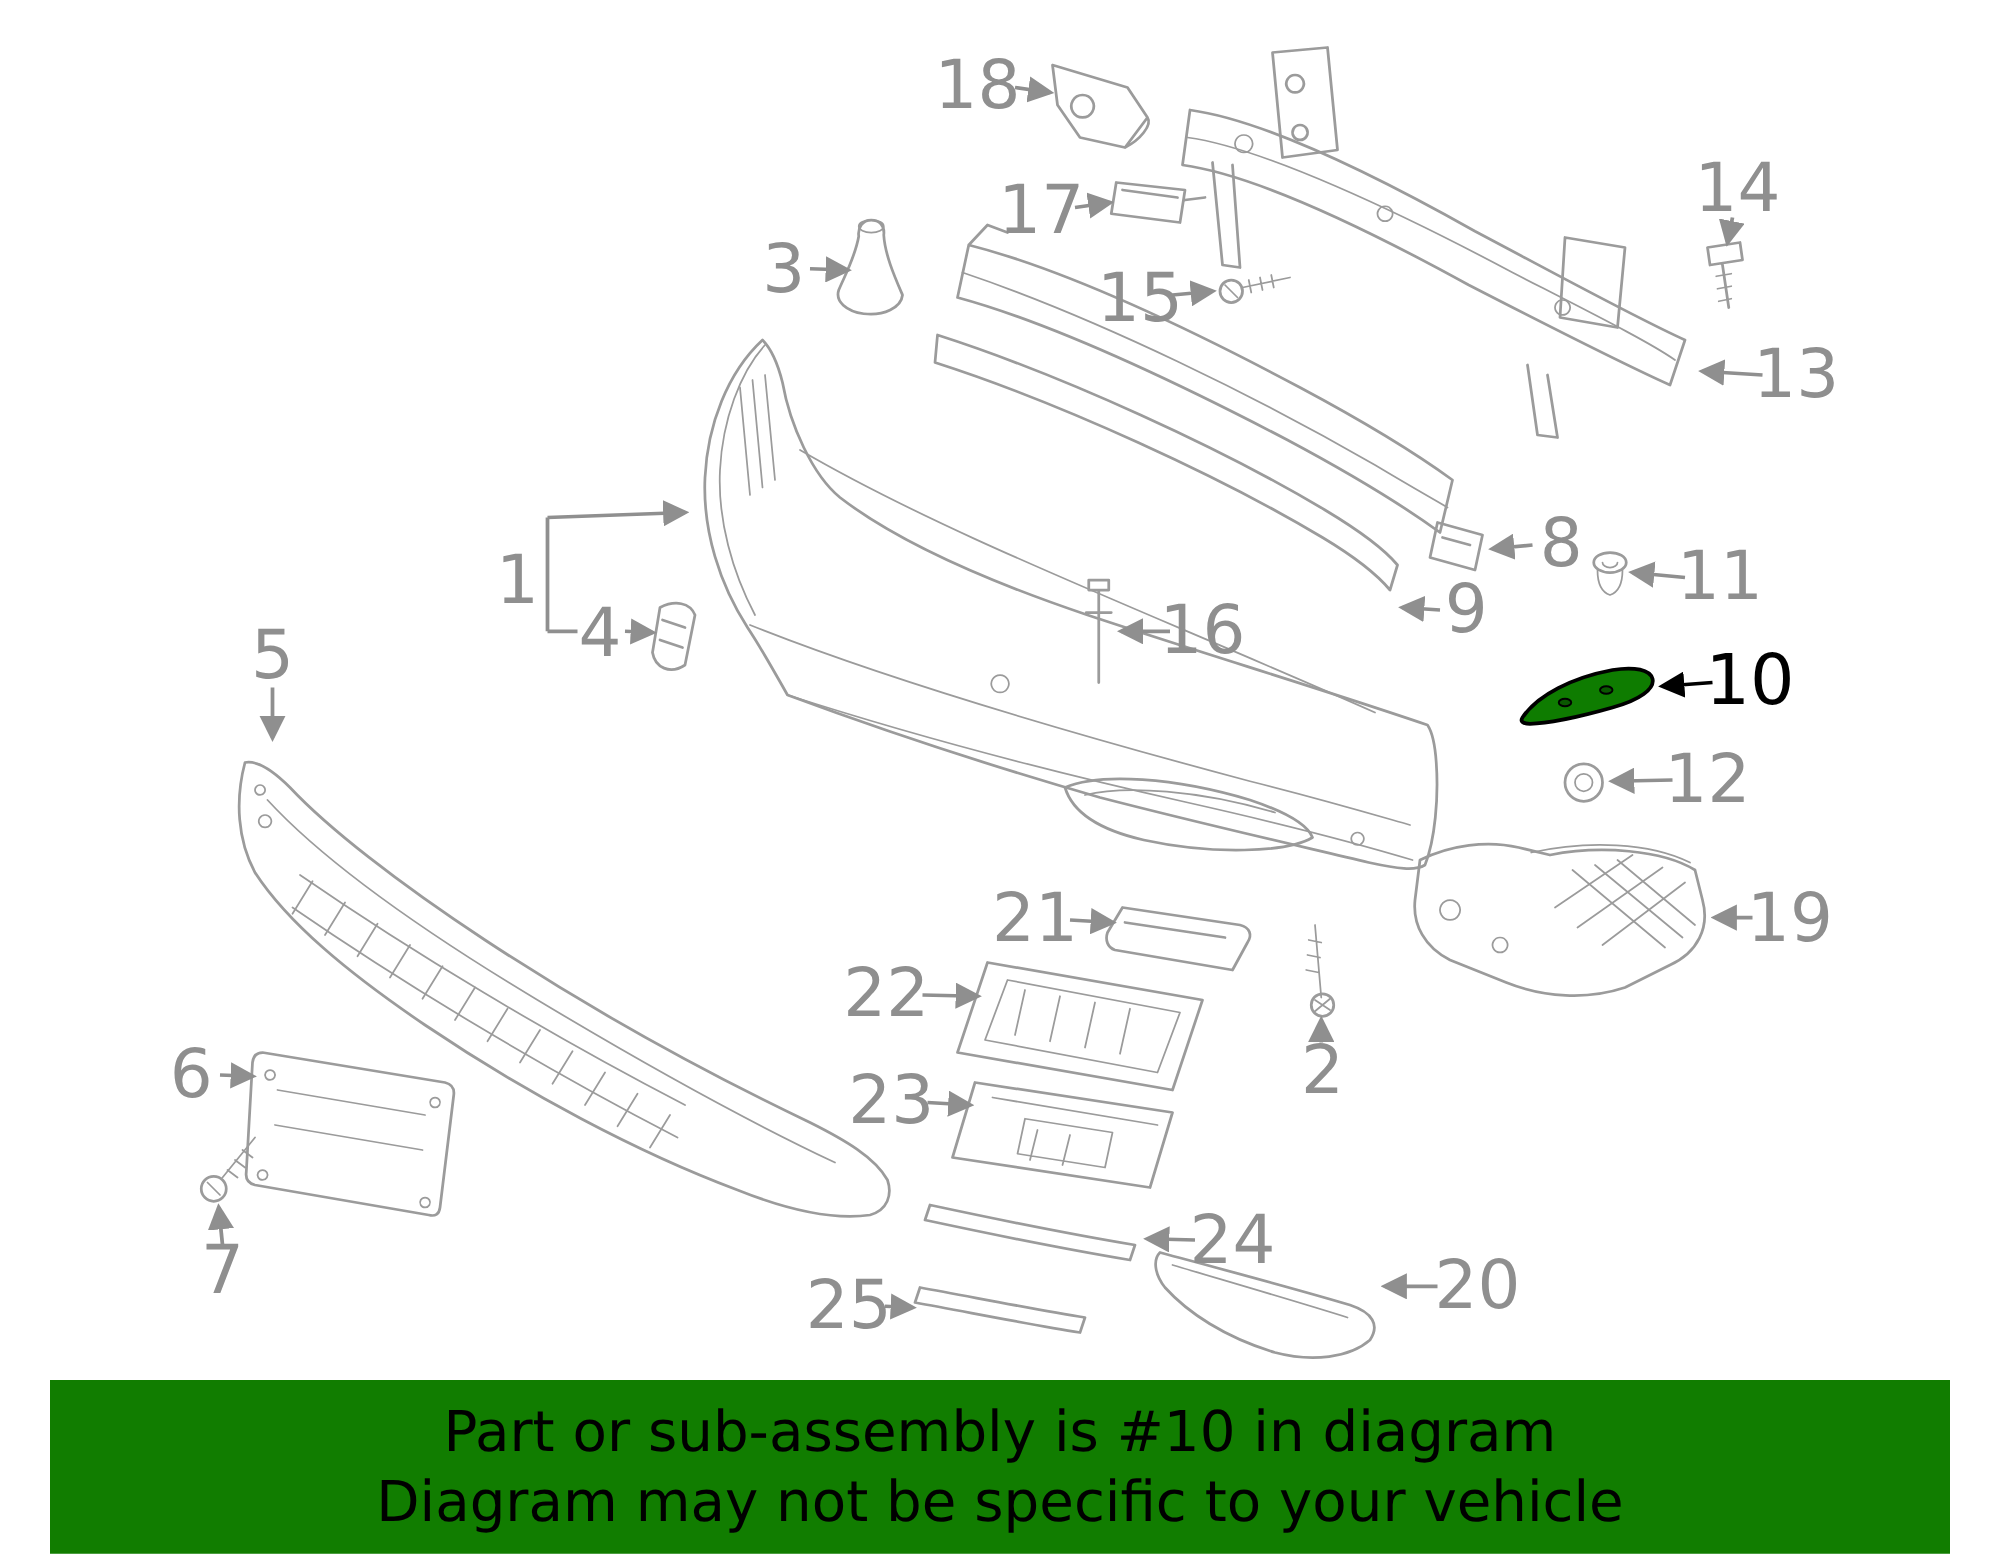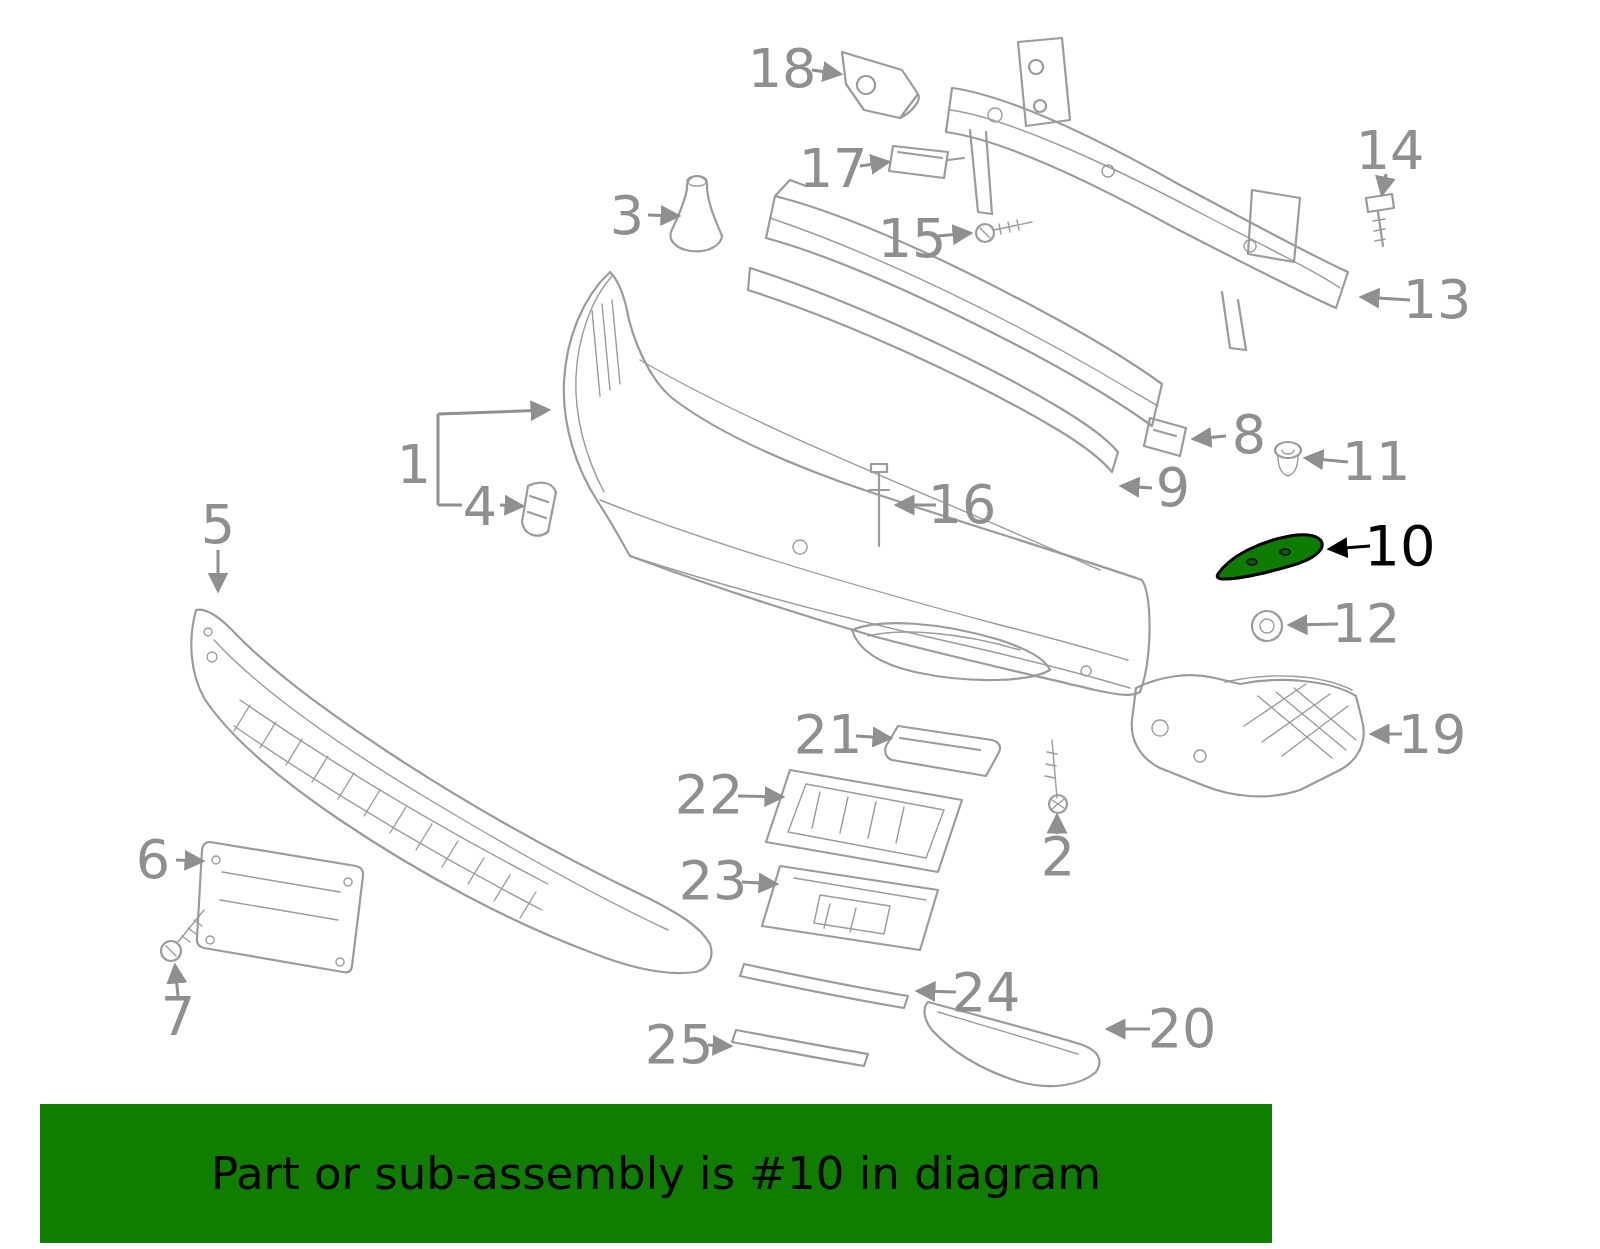--- a/index.html
+++ b/index.html
@@ -65,21 +65,21 @@
   }
   .hl-hole {
     fill: #0a5800;
     stroke: #000000;
     stroke-width: 1.5;
   }
   
   .banner {
     position: absolute;
     left: 40px;
-    width: 1232px;
+    width: 1520px;
     top: 1104px;
     height: 139px;
     background: var(--banner-background, #117d00);
     display: flex;
     flex-direction: column;
     align-items: center;
     justify-content: center;
   }
   .banner-line {
     color: var(--banner-text, #000000);
@@ -362,15 +362,16 @@
 
     <g>
       <line class="lead" x1="1150" y1="1029" x2="1108" y2="1029" marker-end="url(#ah-g)"></line>
       <text class="callout-num" x="1182" y="1028">20</text>
     </g>
 
   </svg>
 
   <div class="banner">
     <div class="banner-line">Part or sub-assembly is #10 in diagram</div>
+    <div class="banner-line">Diagram may not be specific to your vehicle</div>
   </div>
 
 </div>
 
 </body></html>

